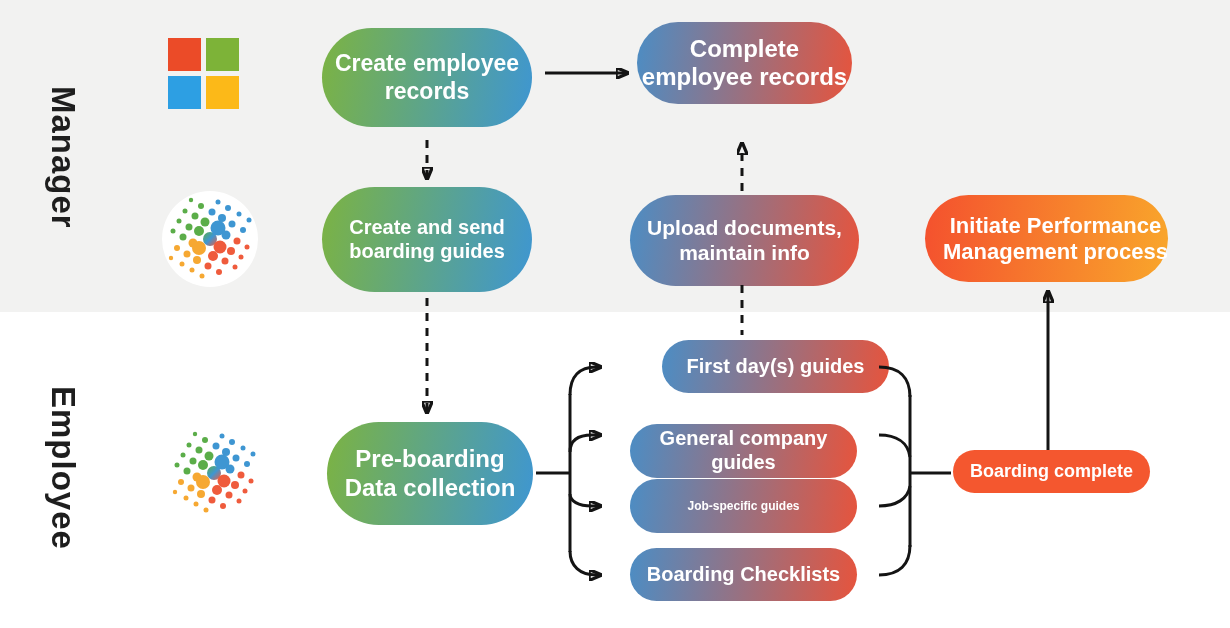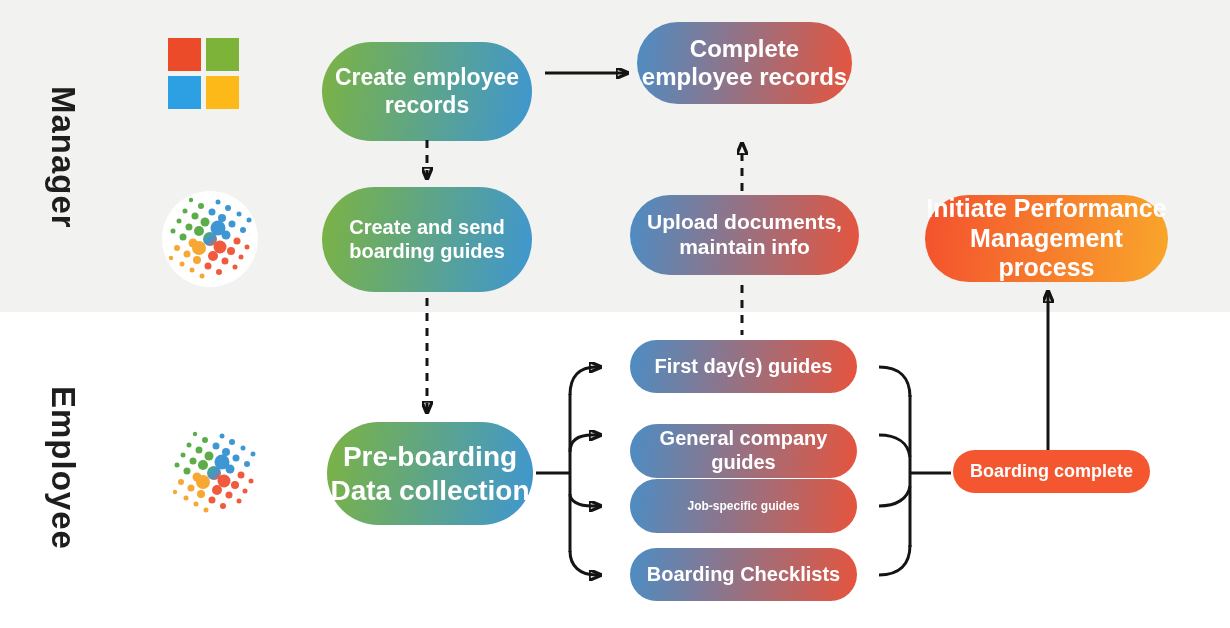--- a/index.html
+++ b/index.html
@@ -34,27 +34,27 @@
   .pill{
     position:absolute;border-radius:999px;display:flex;align-items:center;justify-content:center;
     color:#FFFFFF;font-weight:700;text-align:center;
   }
   .pill span{white-space:pre-line;line-height:1.18;}
   .grad-gb{background:linear-gradient(100deg,#7CB342,#3E96D2);}
   .grad-br{background:linear-gradient(97deg,#4C8DC4,#E6543D);}
   .grad-ry{background:linear-gradient(95deg,#F4512E,#F9A62B);}
   .solid-o{background:#F4572F;}
 
-  #p-create   {left:322px;top:28px;width:210px;height:99px;font-size:23px;margin-top:14px;}
+  #p-create   {left:322px;top:28px;width:210px;height:99px;font-size:23px;}
   #p-complete {left:637px;top:22px;width:215px;height:82px;font-size:24px;}
   #p-send     {left:322px;top:187px;width:210px;height:105px;font-size:20px;}
-  #p-upload   {left:630px;top:195px;width:229px;height:80px;font-size:21px;}
-  #p-initiate {left:925px;top:195px;width:243px;height:87px;font-size:25px;justify-content:flex-end;}
-  #p-preboard {left:327px;top:422px;width:206px;height:103px;font-size:28px;}
-  #p-firstday {left:630px;top:340px;width:227px;height:53px;font-size:20px;}
+  #p-upload   {left:630px;top:195px;width:229px;height:91px;font-size:21px;}
+  #p-initiate {left:925px;top:195px;width:243px;height:87px;font-size:22px;justify-content:flex-end;}
+  #p-preboard {left:327px;top:422px;width:206px;height:103px;font-size:24px;}
+  #p-firstday {left:662px;top:340px;width:227px;height:53px;font-size:20px;}
   #p-general  {left:630px;top:408px;width:227px;height:54px;font-size:20px;margin-top:16px;}
   #p-jobspec  {left:630px;top:479px;width:227px;height:54px;font-size:12px;}
   #p-checklist{left:630px;top:548px;width:227px;height:53px;font-size:20px;}
   #p-boardcomp{left:953px;top:450px;width:197px;height:43px;font-size:18px;}
 
   .connectors{position:absolute;left:0;top:0;pointer-events:none;}
   .connectors path{stroke:#141414;stroke-width:3;fill:none;}
   .connectors .dash{stroke-dasharray:8 7;}
 </style>
 </head>

